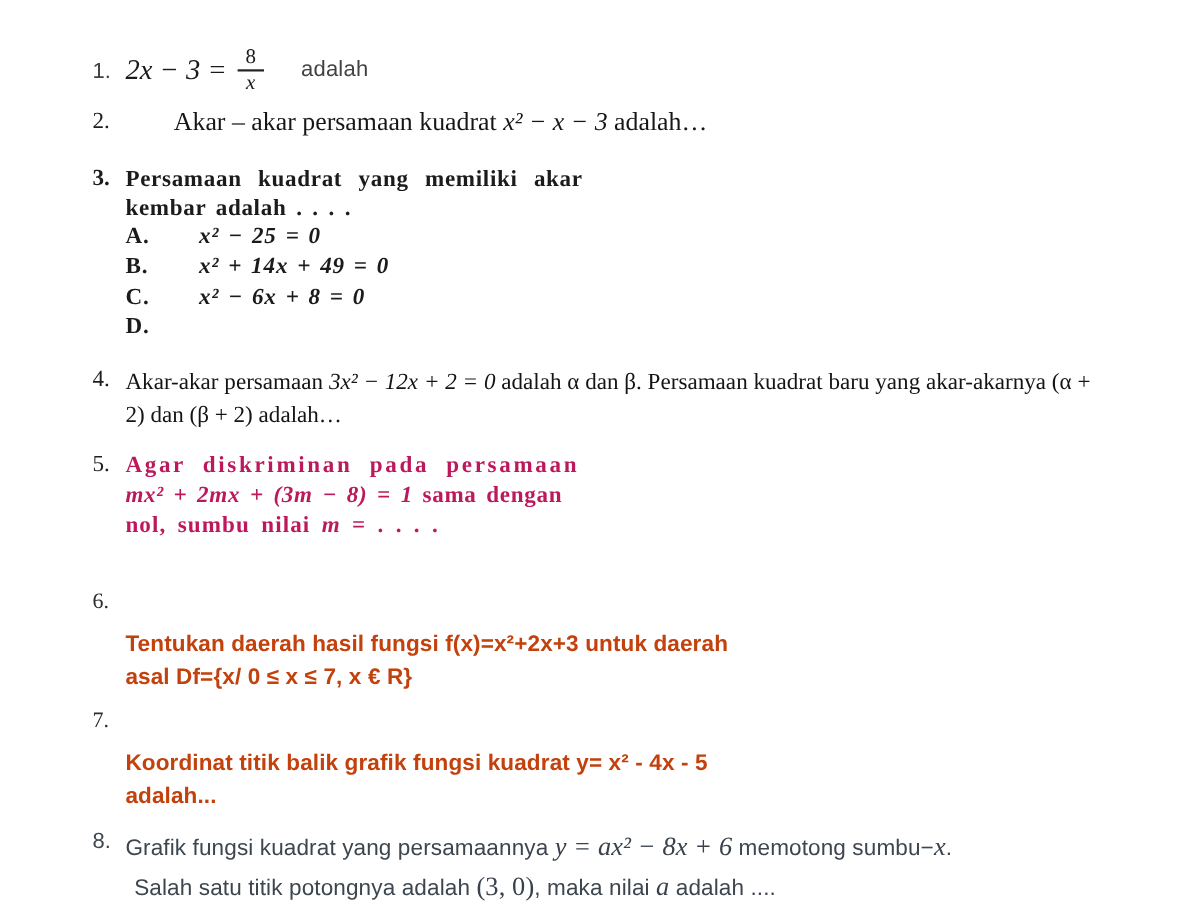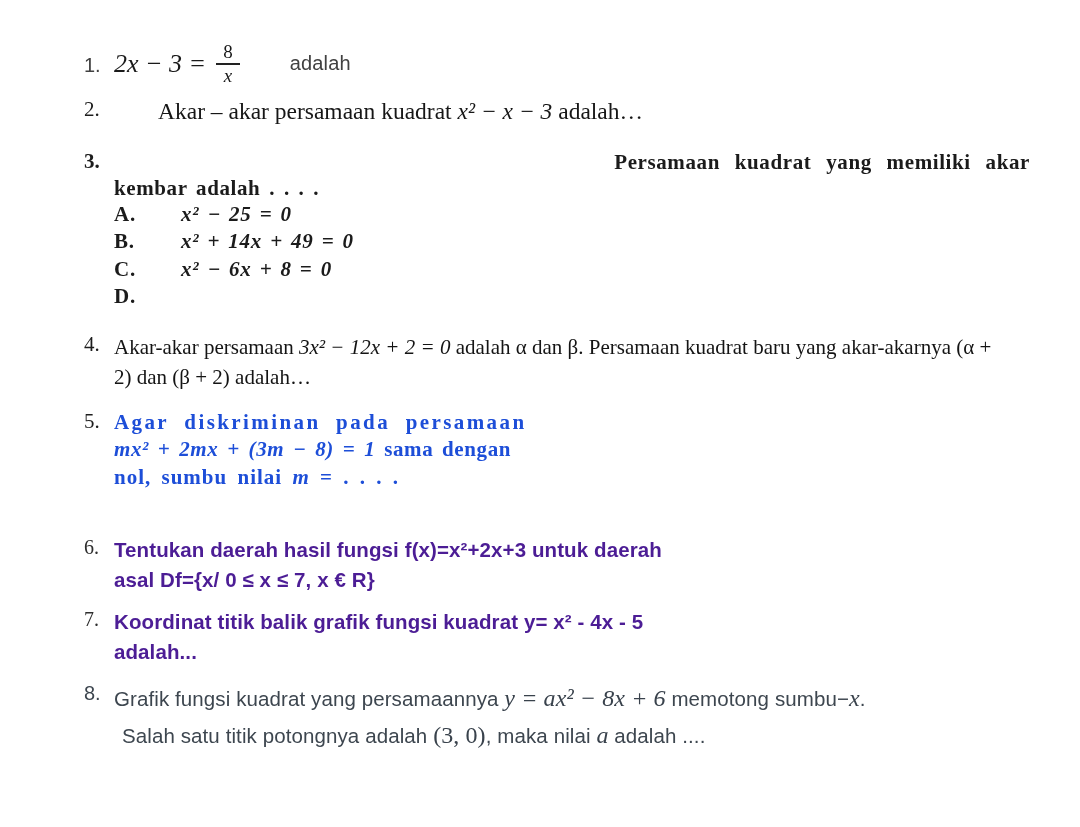--- a/index.html
+++ b/index.html
@@ -35,55 +35,55 @@
     font-family: "Liberation Serif", serif; font-style: italic;
     font-size: 26px; color: #1a1a1a; 
   }
   .frac {
     display: inline-flex; flex-direction: column; align-items: center;
     margin-left: 10px; line-height: 1.05;
     font-family: "Liberation Serif", serif; font-size: 19px; color: #1a1a1a;
   }
   .frac-num { border-bottom: 2px solid #222; padding: 0 7px 1px; }
   .frac-den { font-style: italic; padding-top: 1px; }
-  .q1-tail { margin-left: 50px; }
+  .q1-tail { margin-left: 34px; }
 
   
   .q2 { margin-top: 11px; }
   .q2 .content { font-size: 23.5px; line-height: 28px; margin-left: 44px; }
   .mi { font-family: "Liberation Serif", serif; font-style: italic; }
 
   
   .q3 { margin-top: 24px; }
   .q3 .num { font-weight: 600; }
   .q3 .content { font-size: 21px; line-height: 26px; font-weight: 600; color: #1b1b1b; }
-  .q3-line1 { word-spacing: 9px; letter-spacing: 0.6px; text-align: right; }
+  .q3-line1 { word-spacing: 9px; letter-spacing: 0.6px; }
   .q3-line2 { letter-spacing: 0.6px; word-spacing: 3px; }
   .opt { display: flex; line-height: 27.5px; letter-spacing: 0.8px; }
   .opt-letter { flex: none; width: 44px; }
   .opt-eq { font-style: italic; word-spacing: 2px; margin-left: 23px; }
 
   
   .q4 { margin-top: 21px; }
   .q4 .content { font-size: 21px; line-height: 30px; color: #141414; }
 
   
   .q5 { margin-top: 17px; }
-  .q5 .content { font-size: 21px; line-height: 27.5px; font-weight: 600; color: #1d4ed8; }
+  .q5 .content { font-size: 21px; line-height: 27.5px; font-weight: 600; color: #be185d; }
   .q5-line1 { letter-spacing: 2.4px; word-spacing: 8px; }
   .q5-line2 { letter-spacing: 0.6px; word-spacing: 3px; }
   .q5-line3 { letter-spacing: 1px; word-spacing: 4px; }
 
   
   .q6 { margin-top: 44px; }
   .q7 { margin-top: 13px; }
   .q6 .num, .q7 .num { color: #2e2e2e; font-size: 20px; padding-top: 1px; }
   .q6 .content, .q7 .content {
     font-family: "Liberation Sans", sans-serif; font-weight: 700;
-    font-size: 20.5px; line-height: 29.5px; color: #4c1d95; letter-spacing: 0.1px;
+    font-size: 20.5px; line-height: 29.5px; color: #c2410c; letter-spacing: 0.1px; margin-top: 36px;
   }
 
   
   .q8 { margin-top: 14px; }
   .q8 .num { font-family: "Liberation Sans", sans-serif; color: #3d464f; font-size: 20px; padding-top: 2px; }
   .q8 .content {
     font-family: "Liberation Sans", sans-serif;
     font-size: 20.5px; line-height: 37px; color: #3d464f; letter-spacing: 0.1px;
   }
   .q8-math {

